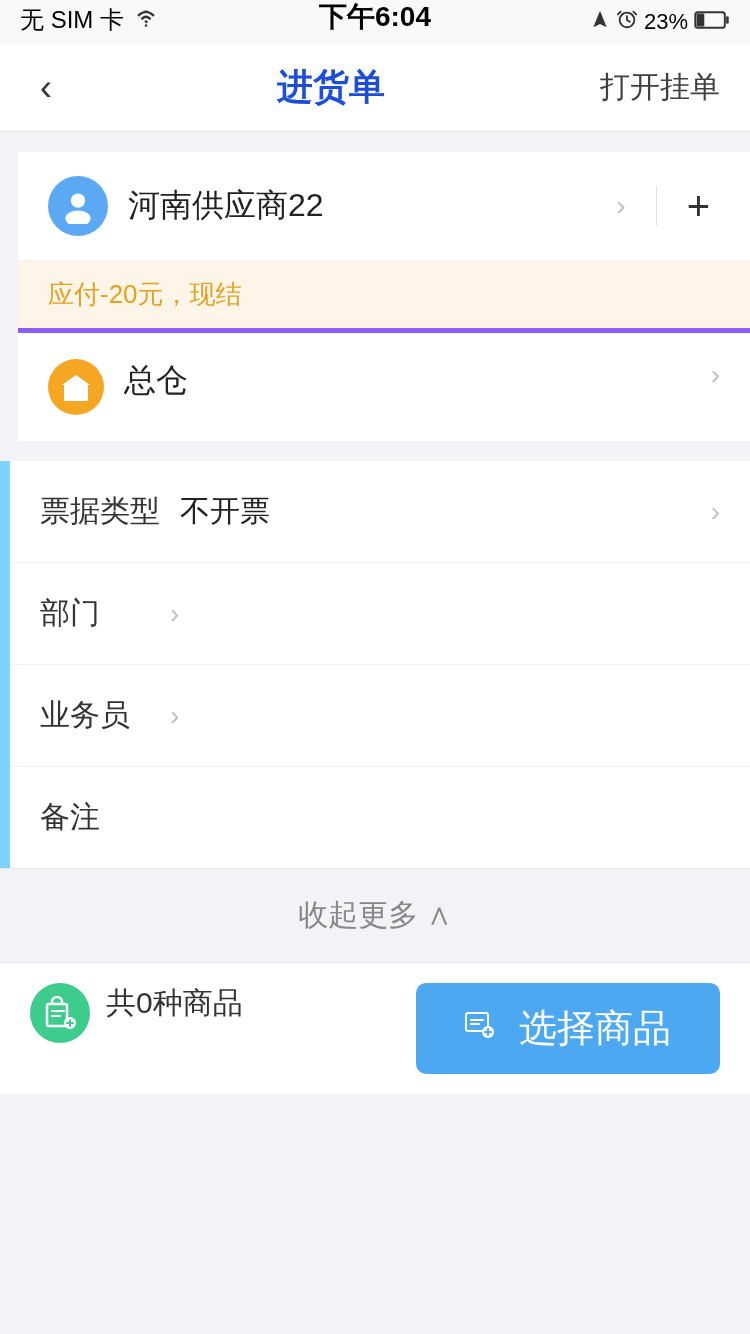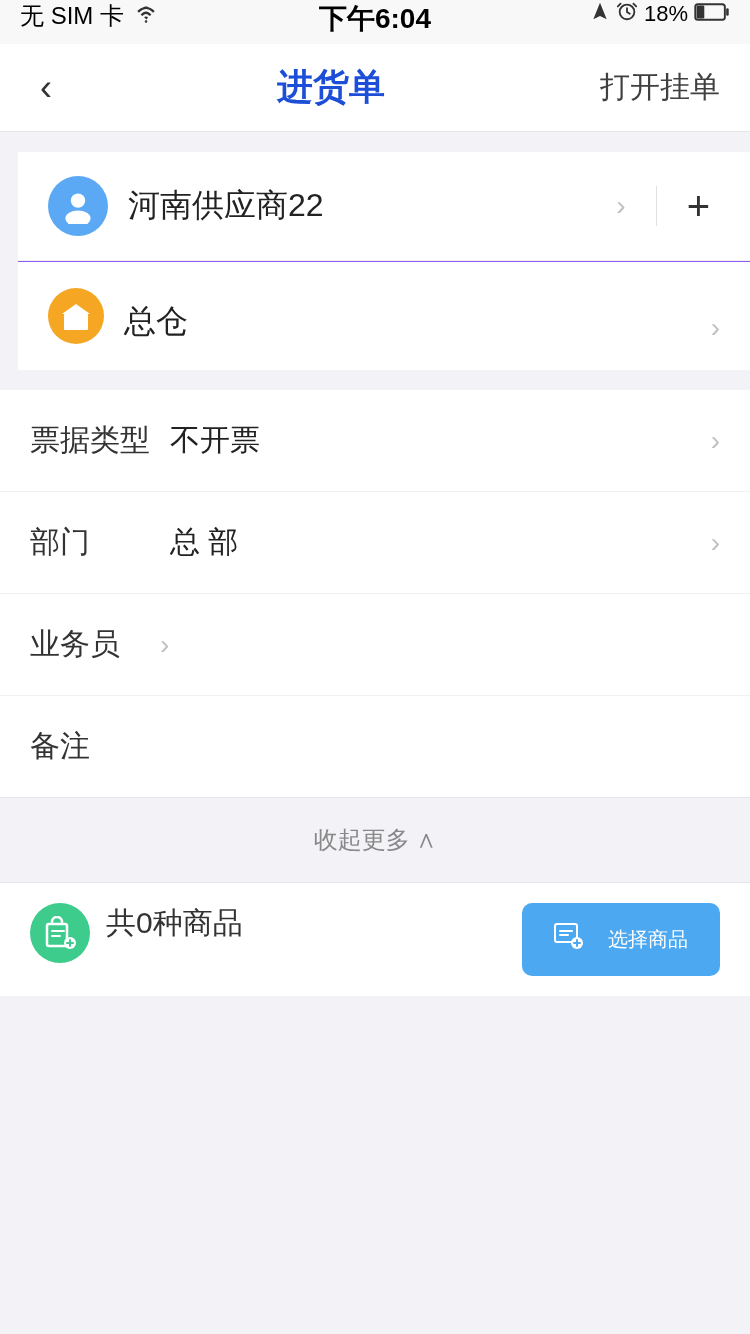--- a/index.html
+++ b/index.html
@@ -11,23 +11,23 @@
       background: #f2f2f7;
       overflow-x: hidden;
     }
 
     
     .status-bar {
       width: 750px;
       height: 44px;
       background: #f8f8f8;
       display: flex;
-      align-items: flex-start;
+      align-items: flex-end;
       justify-content: space-between;
-      padding: 0 20px;
+      padding: 8px 20px;
       font-size: 24px;
     }
     .status-left {
       display: flex;
       align-items: center;
       gap: 8px;
       font-size: 24px;
       font-weight: 500;
     }
     .status-center {
@@ -132,24 +132,24 @@
     .notice-banner {
       background: #fdf6e8;
       padding: 16px 30px;
       font-size: 26px;
       color: #e6a020;
     }
 
     
     .warehouse-row {
       display: flex;
-      align-items: flex-end;
+      align-items: flex-start;
       padding: 26px 30px;
       background: #fff;
-      border-top: 1px solid #8b5cf6;
+      border-top: 5px solid #8b5cf6;
     }
     .warehouse-icon {
       width: 56px;
       height: 56px;
       border-radius: 50%;
       background: #f5a623;
       display: flex;
       align-items: center;
       justify-content: center;
       margin-right: 20px;
@@ -163,20 +163,21 @@
     }
     .row-chevron {
       color: #c0c0c0;
       font-size: 28px;
     }
 
     
     .form-section {
       background: #7dd3fc;
       margin-top: 20px;
+      padding-left: 10px;
     }
     .form-row {
       display: flex;
       align-items: center;
       padding: 30px 30px;
       border-bottom: 1px solid #f0f0f0;
       background: #fff;
     }
     .form-row:last-child {
       border-bottom: none;
@@ -196,21 +197,21 @@
     }
     .form-value.placeholder {
       color: #c0c0c0;
     }
 
     
     .collapse-row {
       background: #f2f2f7;
       text-align: center;
       padding: 26px 0;
-      font-size: 24px;
+      font-size: 30px;
       color: #888;
       cursor: pointer;
       border-top: 1px solid #e5e5e5;
     }
 
     
     .bottom-bar {
       background: #ffffff;
       display: flex;
       align-items: flex-start;
@@ -230,22 +231,22 @@
     }
     .product-count-icon svg { width: 34px; height: 34px; }
     .product-count-text {
       flex: 1;
       font-size: 30px;
       color: #333;
     }
     .select-btn {
       background: #4ca8f0;
       color: #fff;
-      font-size: 20px;
-      padding: 20px 32px;
+      font-size: 38px;
+      padding: 20px 49px;
       border-radius: 10px;
       display: flex;
       align-items: center;
       gap: 24px;
       cursor: pointer;
       border: none;
     }
     .select-btn-icon { font-size: 28px; }
 
     
@@ -282,21 +283,21 @@
       </svg>
     </span>
 
     <span>
       <svg viewBox="0 0 24 24" width="22" height="22" fill="#333">
         <circle cx="12" cy="13" r="8" stroke="#333" stroke-width="2" fill="none"></circle>
         <path d="M12 9v4l3 2" stroke="#333" stroke-width="2" stroke-linecap="round" fill="none"></path>
         <path d="M5 4l-3 3M19 4l3 3" stroke="#333" stroke-width="2" stroke-linecap="round"></path>
       </svg>
     </span>
-    <span>18%</span>
+    <span>23%</span>
 
     <span>
       <svg viewBox="0 0 28 14" width="36" height="18">
         <rect x="1" y="1" width="23" height="12" rx="2" stroke="#333" stroke-width="1.5" fill="none"></rect>
         <rect x="25" y="4" width="2" height="6" rx="1" fill="#333"></rect>
         <rect x="2" y="2" width="6" height="10" rx="1" fill="#333"></rect>
       </svg>
     </span>
   </div>
 </div>
@@ -316,20 +317,23 @@
         <circle cx="20" cy="14" r="8"></circle>
         <ellipse cx="20" cy="34" rx="14" ry="9"></ellipse>
       </svg>
     </div>
     <span class="supplier-name">河南供应商22</span>
     <span class="supplier-chevron">›</span>
     <div class="supplier-divider"></div>
     <span class="supplier-add">+</span>
   </div>
 
+  <div class="notice-banner">
+    <span>应付-20元，现结</span>
+  </div>
 
   <div class="warehouse-row">
     <div class="warehouse-icon">
       <svg viewBox="0 0 32 32" fill="white" width="32" height="32">
         <rect x="4" y="14" width="24" height="16" rx="1"></rect>
         <polygon points="16,4 2,14 30,14"></polygon>
         <rect x="12" y="20" width="8" height="10" rx="1"></rect>
       </svg>
     </div>
     <span class="warehouse-name">总仓</span>
@@ -340,21 +344,20 @@
 <div class="form-section">
 
   <div class="form-row">
     <span class="form-label">票据类型</span>
     <span class="form-value">不开票</span>
     <span class="row-chevron">›</span>
   </div>
 
   <div class="form-row">
     <span class="form-label">部门</span>
-    <span class="form-value">总 部</span>
     <span class="row-chevron">›</span>
   </div>
 
   <div class="form-row">
     <span class="form-label">业务员</span>
     <span class="row-chevron">›</span>
   </div>
 
   <div class="form-row">
     <span class="form-label">备注</span>

